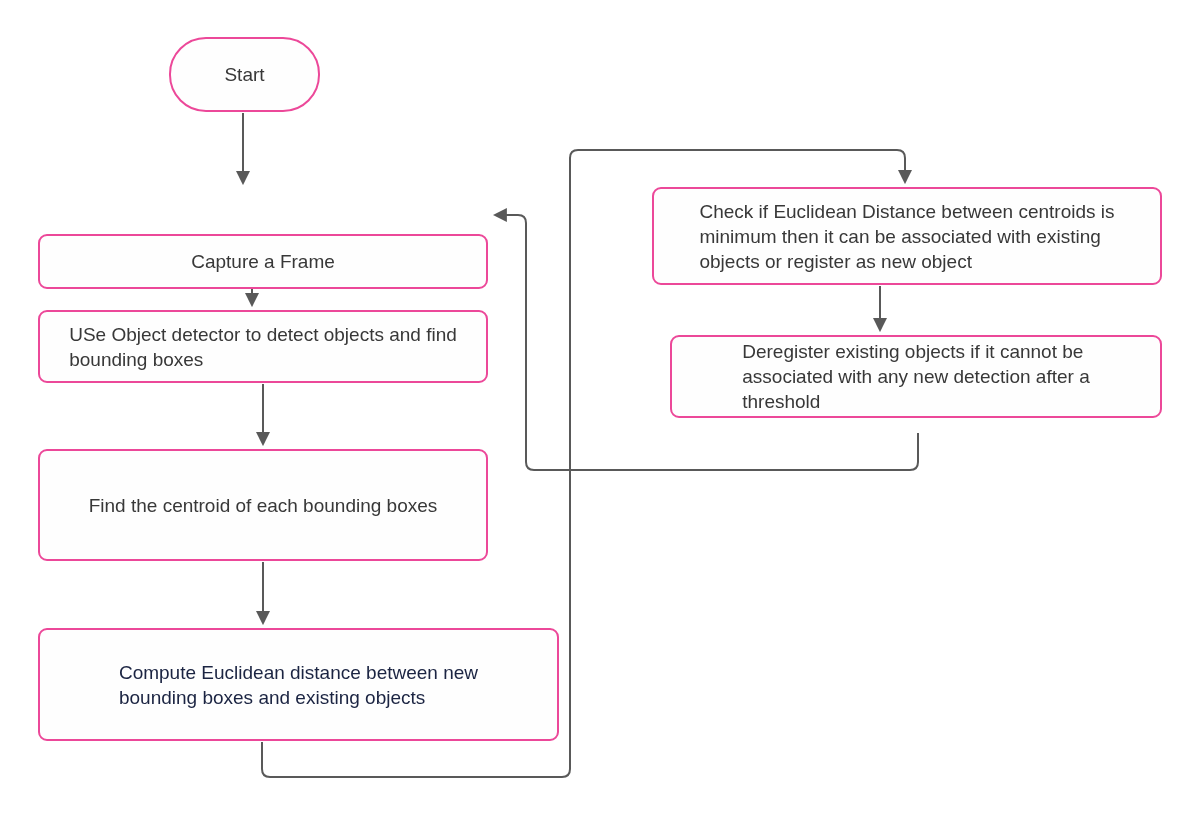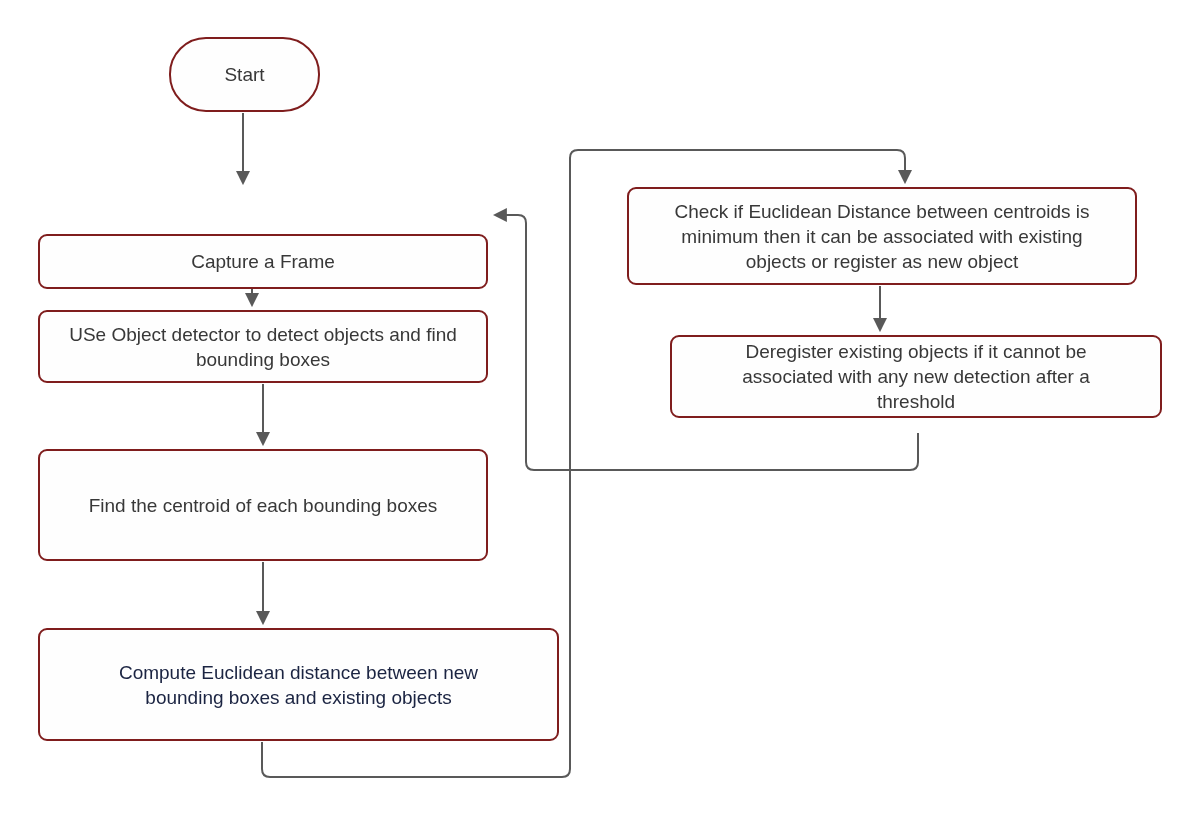--- a/index.html
+++ b/index.html
@@ -19,26 +19,26 @@
     position: absolute;
     left: 0;
     top: 0;
     width: 1200px;
     height: 818px;
   }
   .node {
     position: absolute;
     box-sizing: border-box;
     background: #fefefe;
-    border: 2px solid #7f1d1d;
+    border: 2px solid #ec4899;
     border-radius: 9px;
     display: flex;
     align-items: center;
     justify-content: center;
-    text-align: center;
+    text-align: left;
     color: #383838;
     font-size: 19px;
     line-height: 25px;
   }
   .node .label {
     white-space: pre-line;
     padding: 2px 10px;
   }
   
   .node.terminator {
@@ -46,21 +46,21 @@
     width: 151px; height: 75px;
     border-radius: 37px;
   }
   
   .node.capture   { left: 38px;  top: 188px; width: 450px; height: 55px; margin-top: 46px;  }
   .node.detect    { left: 38px;  top: 310px; width: 450px; height: 73px;  }
   .node.centroid  { left: 38px;  top: 449px; width: 450px; height: 112px; }
   .node.compute   { left: 38px;  top: 628px; width: 521px; height: 113px;
                     color: #1b2442; }
   
-  .node.check     { left: 627px; top: 187px; width: 510px; height: 98px;  }
+  .node.check     { left: 652px; top: 187px; width: 510px; height: 98px;  }
   .node.deregister{ left: 670px; top: 335px; width: 492px; height: 83px;  }
 </style>
 </head>
 <body>
 
 <div id="canvas">
 
   <svg id="connector-layer" viewBox="0 0 1200 818" xmlns="http://www.w3.org/2000/svg">
     <defs>
       <marker id="arrowhead" viewBox="0 0 10 10" refX="8.5" refY="5" markerWidth="7" markerHeight="7" orient="auto">

